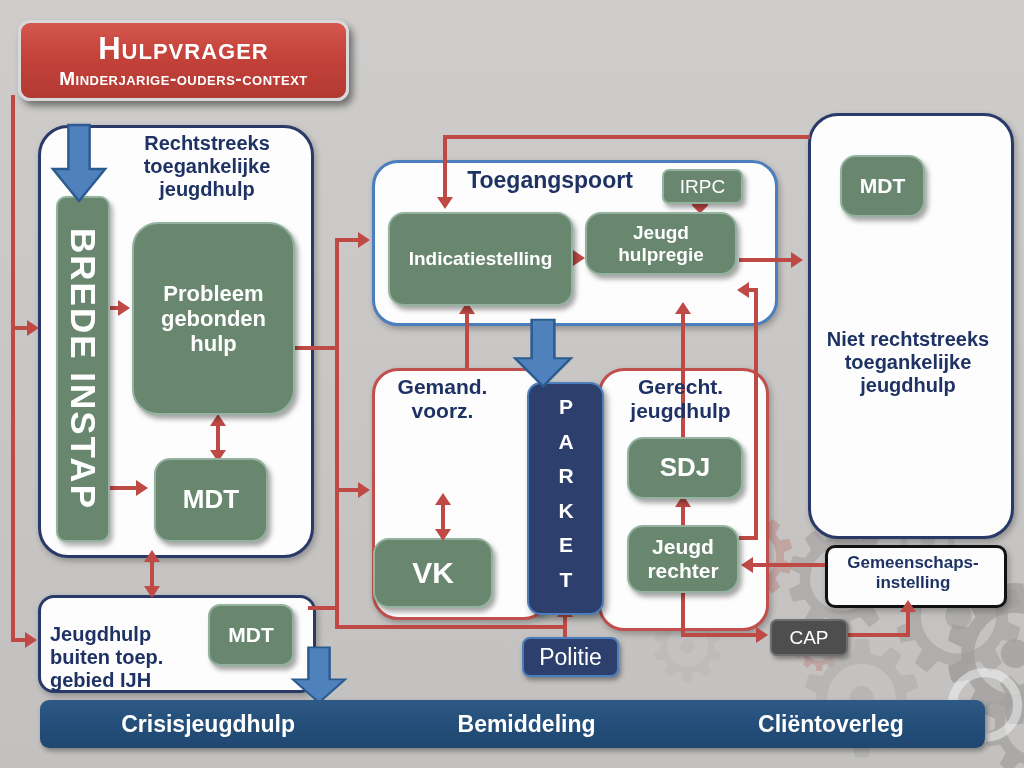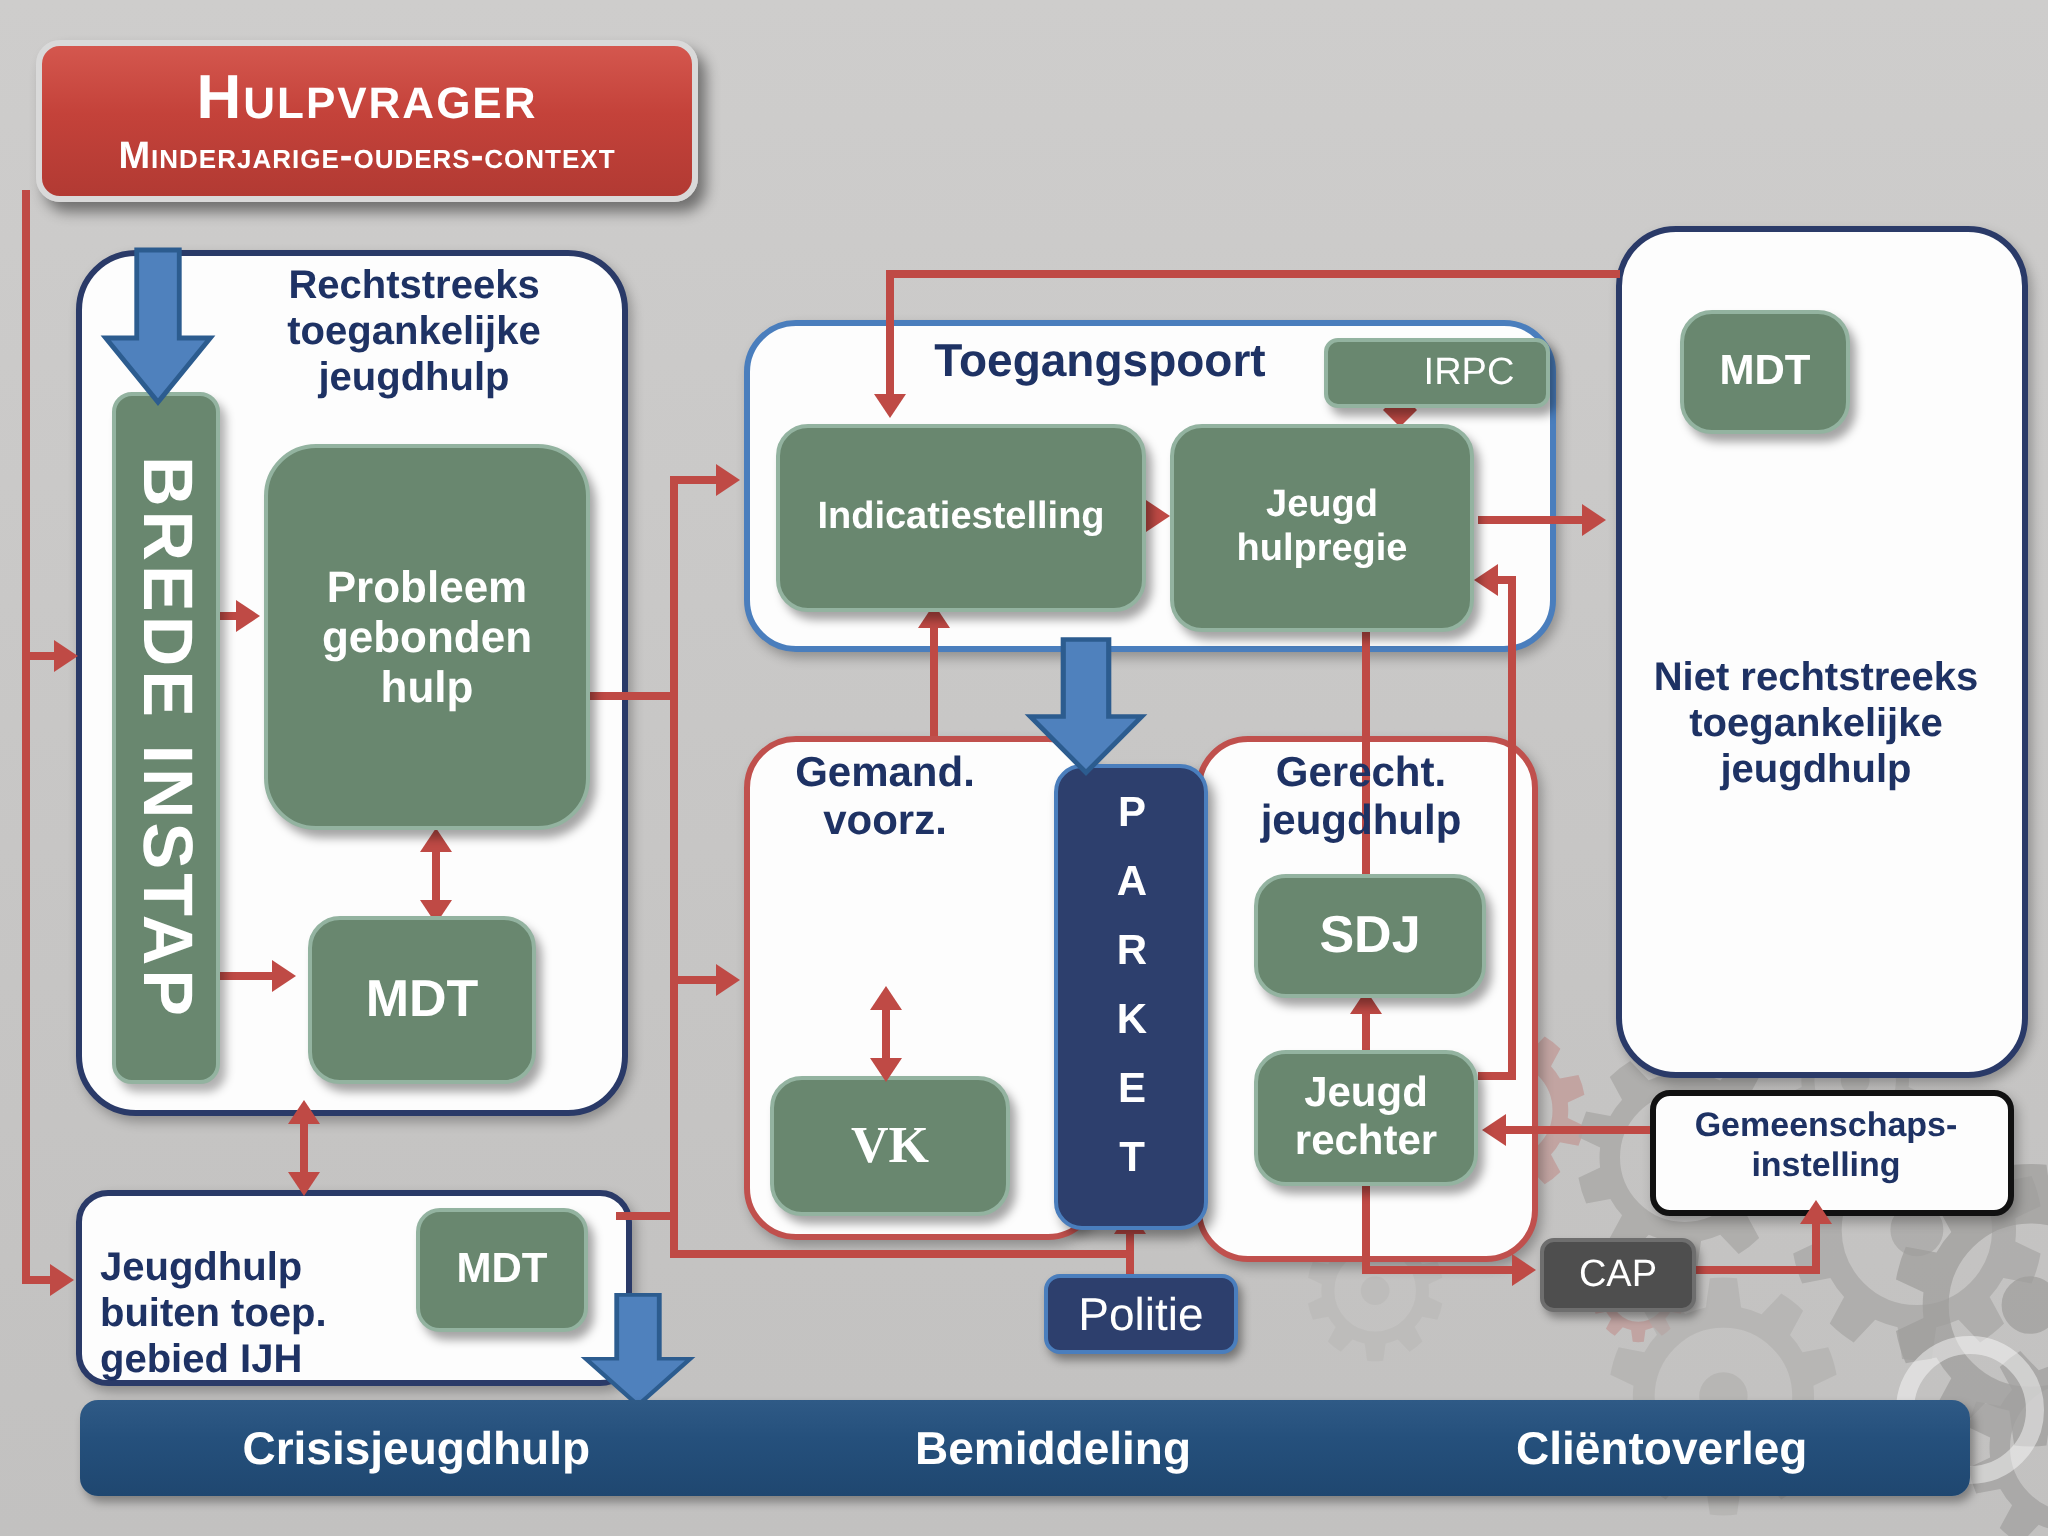--- a/index.html
+++ b/index.html
@@ -160,29 +160,29 @@
 
   <div class="navytxt" style="left:108px;top:132px;width:198px;font-size:20px;">Rechtstreeks toegankelijke jeugdhulp</div>
 
   <div id="brede">BREDE INSTAP</div>
 
   <div class="gbox" style="left:132px;top:222px;width:163px;height:193px;border-radius:26px;font-size:22px;padding:0 12px;box-sizing:border-box;">Probleem gebonden hulp</div>
 
   <div class="gbox" style="left:154px;top:458px;width:110px;height:80px;font-size:26px;">MDT</div>
 
   <div class="navytxt" style="left:430px;top:167px;width:240px;font-size:23px;">Toegangspoort</div>
-  <div class="gbox" style="left:662px;top:169px;width:77px;height:31px;border-radius:7px;font-size:19px;font-weight:500;padding-left:32px;">IRPC</div>
+  <div class="gbox" style="left:662px;top:169px;width:77px;height:31px;border-radius:7px;font-size:19px;font-weight:500;">IRPC</div>
   <div class="gbox" style="left:388px;top:212px;width:181px;height:90px;font-size:19px;">Indicatiestelling</div>
-  <div class="gbox" style="left:585px;top:212px;width:152px;height:104px;font-size:19px;padding:4px 28px;box-sizing:border-box;">Jeugd hulpregie</div>
+  <div class="gbox" style="left:585px;top:212px;width:152px;height:63px;font-size:19px;padding:4px 28px;box-sizing:border-box;">Jeugd hulpregie</div>
 
   <div class="gbox" style="left:840px;top:155px;width:81px;height:58px;font-size:21px;">MDT</div>
   <div class="navytxt" style="left:823px;top:328px;width:170px;font-size:20px;">Niet rechtstreeks toegankelijke jeugdhulp</div>
 
   <div class="navytxt" style="left:380px;top:375px;width:125px;font-size:21px;">Gemand. voorz.</div>
-  <div class="gbox" style="left:385px;top:538px;width:116px;height:66px;font-size:26px;font-family:Liberation Serif, serif;">VK</div>
+  <div class="gbox" style="left:373px;top:538px;width:116px;height:66px;font-size:30px;">VK</div>
 
   <div class="rl" style="left:441px;top:503px;width:4px;height:26px;z-index:5;"></div>
   <div class="ah ah-u" style="left:435px;top:493px;z-index:5;"></div>
   <div class="ah ah-d" style="left:435px;top:529px;z-index:5;"></div>
 
   <div id="parket">PARKET</div>
 
   <div class="navytxt" style="left:613px;top:375px;width:135px;font-size:21px;">Gerecht. jeugdhulp</div>
   <div class="gbox" style="left:627px;top:437px;width:112px;height:58px;font-size:26px;">SDJ</div>
   <div class="gbox" style="left:627px;top:525px;width:112px;height:68px;font-size:21px;padding:0 16px;box-sizing:border-box;">Jeugd rechter</div>

